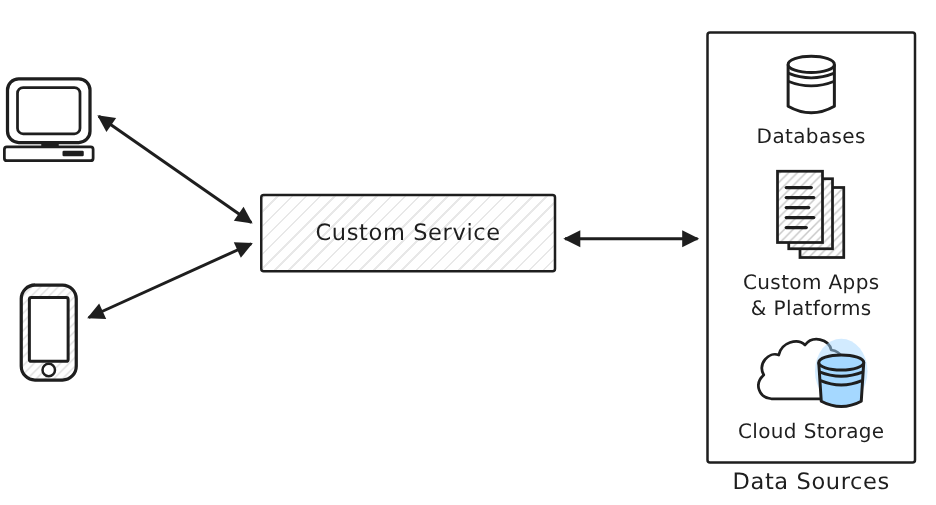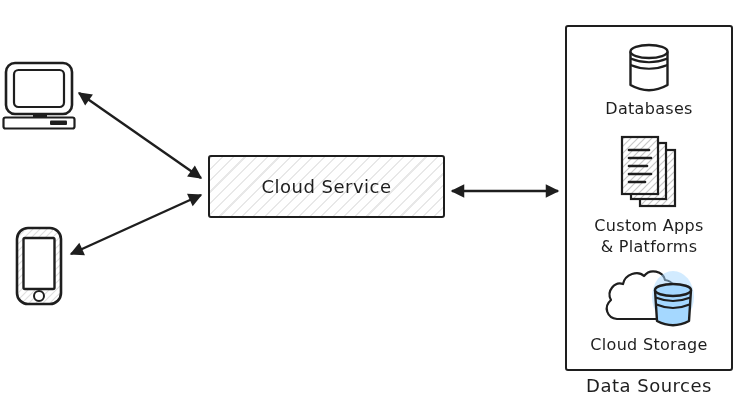--- a/index.html
+++ b/index.html
@@ -114,21 +114,21 @@
   <div class="abs" style="left:15px; top:226px;">
     <svg width="48" height="80" viewBox="0 0 48 80">
       <rect x="2" y="2" width="44" height="76" rx="11" fill="#ffffff" stroke="#1e1e1e" stroke-width="2.6"></rect>
       <rect x="2" y="2" width="44" height="76" rx="11" fill="url(#hatchLight)"></rect>
       <rect x="8.5" y="12" width="31" height="51" rx="1.5" fill="#ffffff" stroke="#1e1e1e" stroke-width="2.4"></rect>
       <circle cx="24" cy="70" r="5" fill="#ffffff" stroke="#1e1e1e" stroke-width="2"></circle>
     </svg>
   </div>
 
   <div id="odata-box" class="abs">
-    <span class="box-label">Cloud Service</span>
+    <span class="box-label">Custom Service</span>
   </div>
 
   <div id="ds-container" class="abs">
 
     <div class="ds-item" id="ds-item-databases">
       <span>
         <svg width="48" height="52" viewBox="0 0 48 52">
           <path d="M5.5,9.5 L5.5,43 Q24,53.5 42.5,43 L42.5,9.5" fill="#ffffff" stroke="#1e1e1e" stroke-width="2.4" stroke-linejoin="round"></path>
           <ellipse cx="24" cy="9.5" rx="18.5" ry="6.5" fill="#ffffff" stroke="#1e1e1e" stroke-width="2.4"></ellipse>
           <path d="M5.5,16.5 Q24,24 42.5,16.5" fill="none" stroke="#1e1e1e" stroke-width="2.2"></path>

